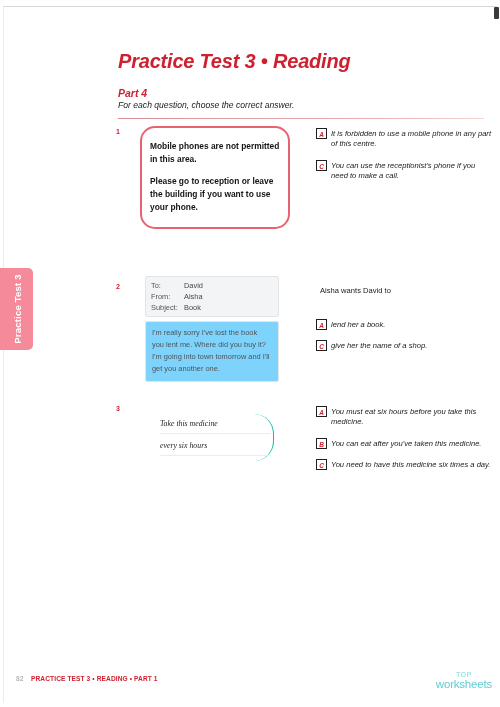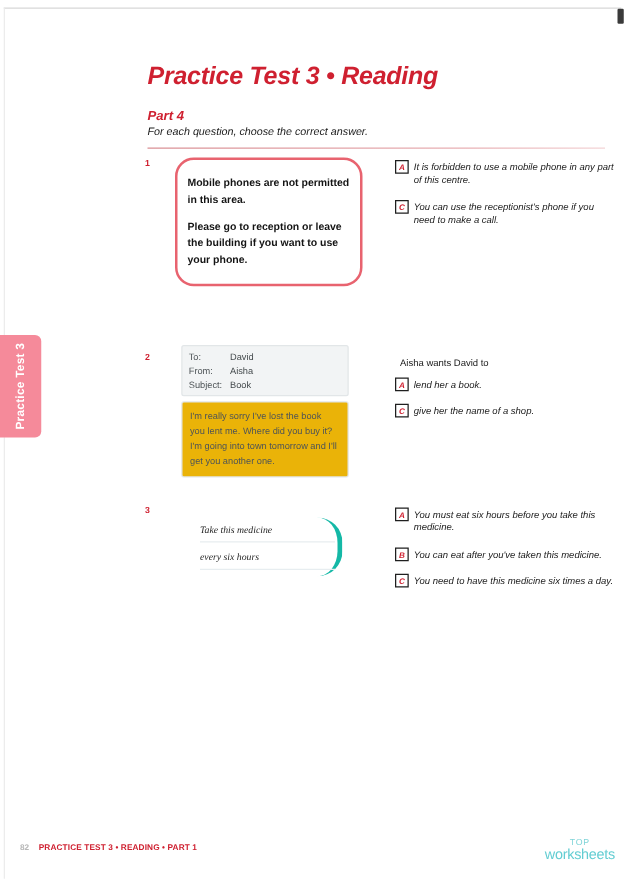--- a/index.html
+++ b/index.html
@@ -138,21 +138,21 @@
   }
   .opt-text {
     font-size: 7.6px;
     line-height: 1.42;
     color: #1a1a1a;
     padding-top: 0.5px;
   }
   .opt-stem {
     font-size: 7.6px;
     color: #1a1a1a;
-    margin-bottom: 7px;
+    margin-bottom: 24px;
     padding-left: 4px;
   }
 
   
   #notice-sign {
     left: 140px;
     top: 126px;
     width: 150px;
     box-sizing: border-box;
     border: 2px solid #e8636f;
@@ -187,38 +187,38 @@
   .mail-line {
     display: flex;
     font-size: 7.4px;
     color: #4e5457;
     line-height: 1.5;
   }
   .mail-key { width: 33px; flex: 0 0 33px; }
   .mail-val { color: #42484b; }
   #email-body {
     margin-top: 4px;
-    background: #eab308;
+    background: #7dd3fc;
     border: 1px solid #e2e6e8;
     border-radius: 2px;
     padding: 5px 7px 6px 6px;
     font-size: 7.4px;
     line-height: 1.62;
     color: #4e5457;
     box-sizing: border-box;
   }
 
   
   #medicine-label {
     left: 152px;
     top: 414px;
     width: 122px;
     padding: 6px 2px 5px 8px;
     box-sizing: border-box;
-    border-right: 4px solid #14b8a6;
+    border-right: 1px solid #14b8a6;
   }
   .med-line {
     font-size: 7.8px;
     font-style: italic;
     color: #262626;
     line-height: 1;
     padding-bottom: 5px;
     margin-bottom: 8px;
     border-bottom: 1px solid #e7edf0;
     font-family: "Liberation Serif", serif;

